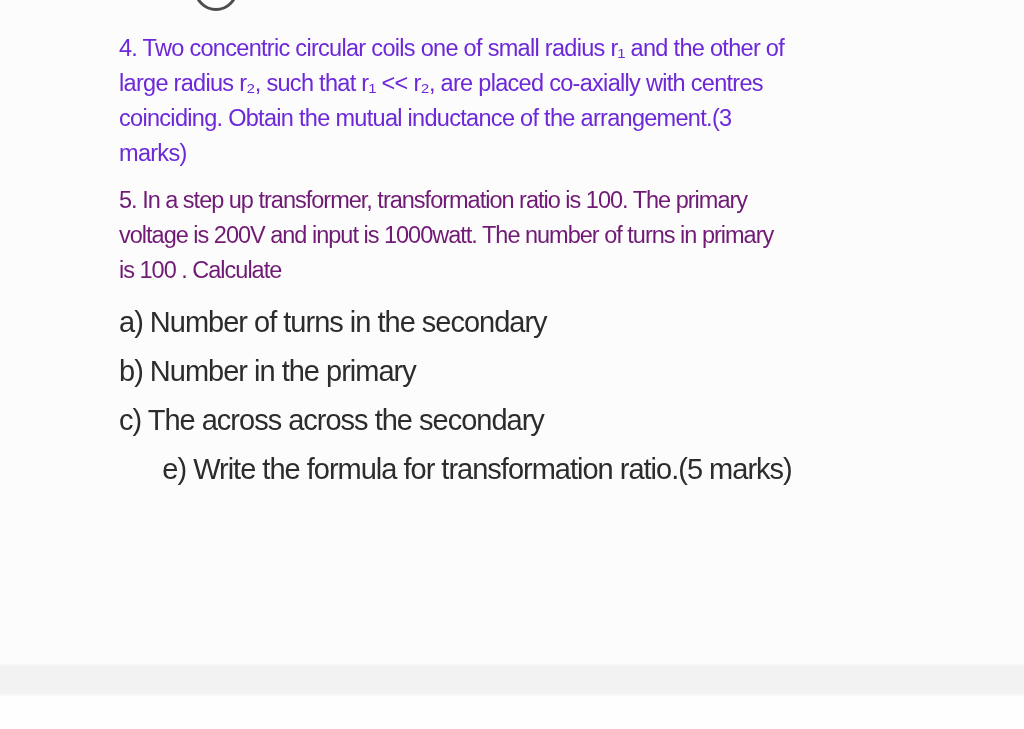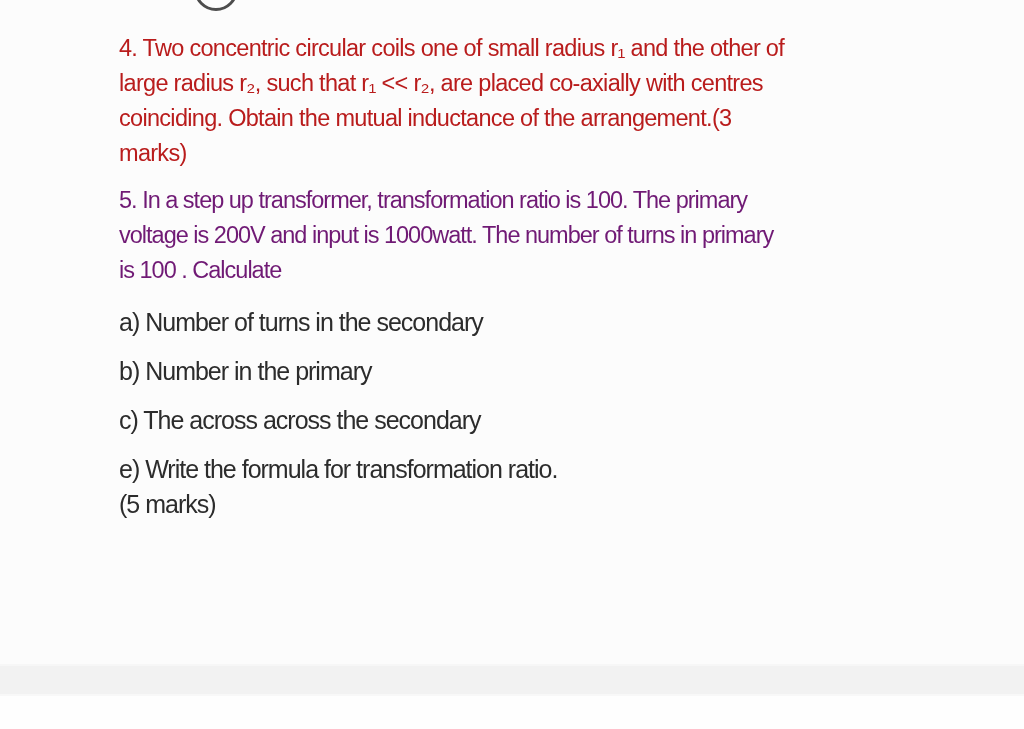--- a/index.html
+++ b/index.html
@@ -31,52 +31,51 @@
   .content {
     position: absolute;
     left: 119px;
     top: 31px;
     width: 790px;
   }
   .para {
     font-size: 23.5px;
     letter-spacing: -0.7px;
     line-height: 35px;
-    color: #b91c1c;
+    color: #6d28d9;
   }
   .para .line {
     white-space: pre;
     height: 35px;
   }
   .line-flex {
     display: flex;
     justify-content: flex-start;
     width: 748px;
   }
   .q5 {
     margin-top: 12px;
     color: #701a75;
     letter-spacing: -1.0px;
   }
   .subparts {
     margin-top: 17px;
   }
   .subpart {
-    font-size: 25px;
+    font-size: 29px;
     letter-spacing: -1.0px;
     line-height: 35px;
     color: #2c2c2c;
     white-space: pre;
     margin-bottom: 14px;
   }
   .subpart-flex {
     display: flex;
     justify-content: center;
     width: 716px;
-    flex-direction: column;
   }
   .marks {
     white-space: pre;
   }
   
   .band {
     position: absolute;
     left: 0;
     top: 664px;
     width: 1024px;

